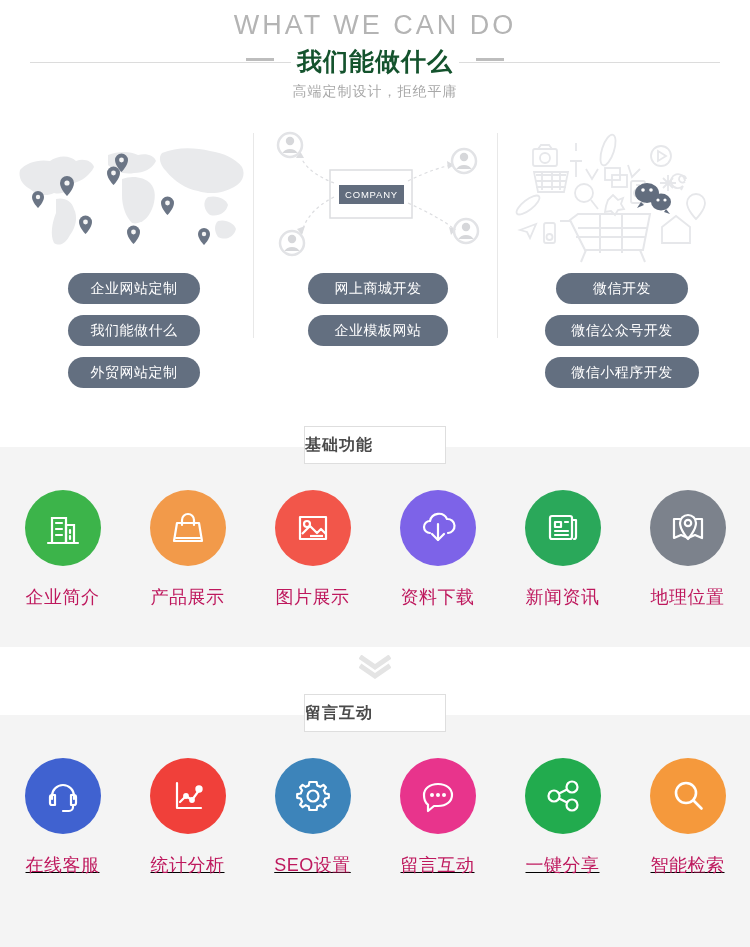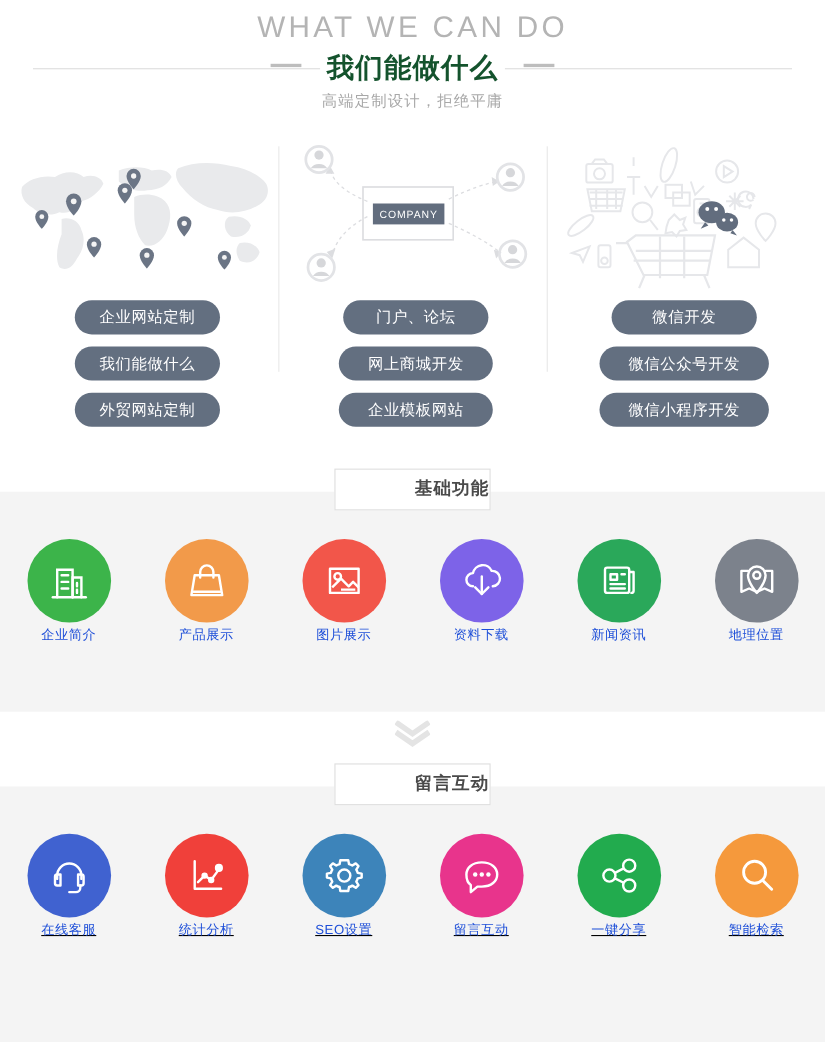--- a/index.html
+++ b/index.html
@@ -64,21 +64,21 @@
     border: none; cursor: pointer; font-family: inherit;
   }
   .pill.wide { width: 154px; }
   .pill.wider { width: 140px; }
 
   
   .label-box {
     position: absolute; width: 142px; height: 38px; left: 304px;
     background: #ffffff; border: 1px solid #dedede;
     font-size: 16px; color: #4a4a4a; font-weight: 700;
-    line-height: 36px; text-align: right; letter-spacing: 1px; z-index: 5;
+    line-height: 36px; text-align: left; letter-spacing: 1px; z-index: 5;
   }
   #label-basic { top: 426px; }
   #label-marketing { top: 694px; }
 
   
   .band { position: absolute; left: 0; width: 750px; background: #f4f4f4; }
   #band-basic { top: 447px; height: 200px; }
   #band-marketing { top: 715px; height: 232px; }
 
   
@@ -90,21 +90,21 @@
   #grid-marketing { top: 758px; text-decoration: underline; }
   .icon-cell {
     width: 116px; display: flex; flex-direction: column; align-items: center;
   }
   .icon-circle {
     width: 76px; height: 76px; border-radius: 50%;
     display: flex; align-items: center; justify-content: center;
   }
   .icon-circle svg { display: block; }
   .icon-label {
-    margin-top: 3px; font-size: 12px; color: #1d4ed8; letter-spacing: .5px;
+    margin-top: 19px; font-size: 18px; color: #be185d; letter-spacing: .5px;
     white-space: nowrap;
   }
 
   
   .chevron {
     position: absolute; left: 359px; top: 655px; width: 32px; height: 24px;
   }
 </style>
 </head>
 <body>
@@ -199,21 +199,20 @@
             <path d="M200.5 44 a8.5 7.5 0 0 1 15 0 z" fill="#d6d7da"></path>
           </g>
           <g>
             <circle cx="210" cy="106" r="12" fill="none" stroke="#e2e3e6" stroke-width="2.5"></circle>
             <circle cx="210" cy="102" r="4.2" fill="#d6d7da"></circle>
             <path d="M202.5 114 a8.5 7.5 0 0 1 15 0 z" fill="#d6d7da"></path>
           </g>
         </svg>
       </div>
       <div class="pills">
-        <button class="pill">门户、论坛</button>
         <button class="pill wider">网上商城开发</button>
         <button class="pill wider">企业模板网站</button>
       </div>
     </div>
 
     <div class="col col-3">
       <div class="art">
         <svg width="244" height="140" viewBox="0 0 244 140">
           <g stroke="#e6e7ea" stroke-width="2" fill="none">
             <path d="M70 95 l8 -6 h72 l-7 36 h-58 z"></path>

